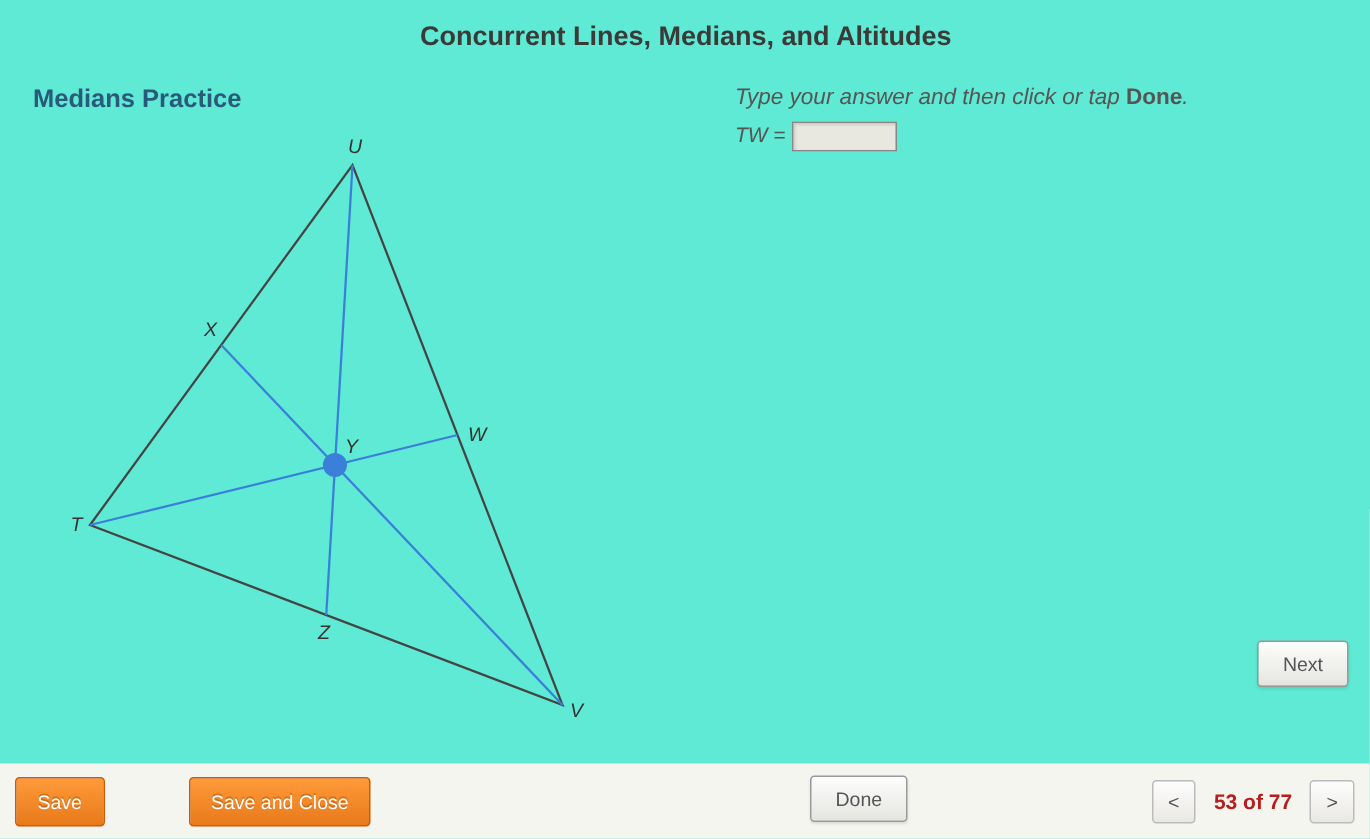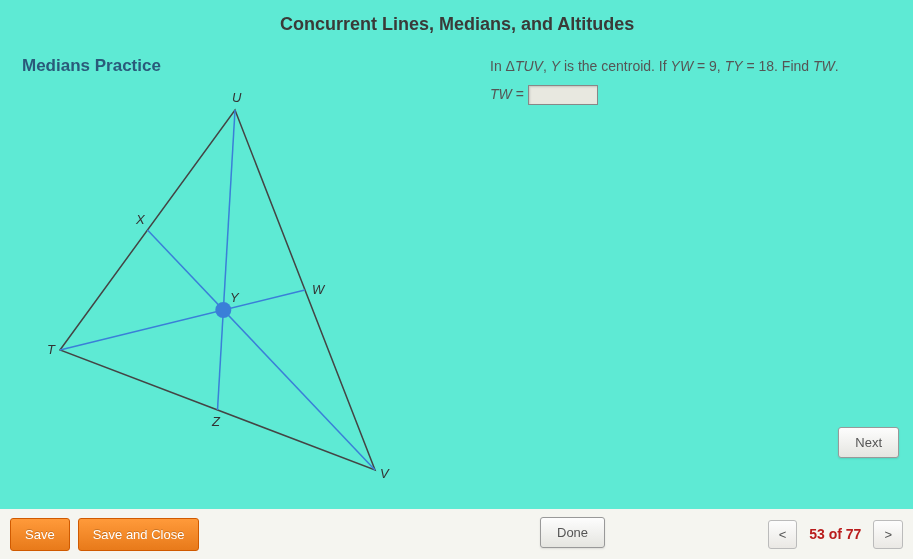--- a/index.html
+++ b/index.html
@@ -83,20 +83,21 @@
     .bottom-bar {
       position: absolute;
       bottom: 0;
       left: 0;
       right: 0;
       height: 50px;
       background: #f5f5f0;
       display: flex;
       align-items: center;
       padding: 0 10px;
+      gap: 48px;
     }
     .btn {
       border: 1px solid #999;
       background: linear-gradient(#fdfdfd, #e5e5e0);
       padding: 7px 16px;
       font-size: 13px;
       color: #555;
       border-radius: 3px;
       cursor: pointer;
       box-shadow: 0 1px 2px rgba(0,0,0,0.1);
@@ -174,22 +175,22 @@
 
       <text x="96" y="134">X</text>
       <text x="272" y="204">W</text>
       <text x="172" y="336">Z</text>
 
       <text x="190" y="212">Y</text>
     </svg>
   </div>
 
   <div class="question-area">
-    <div class="problem-text">
-      <span>In Δ</span><span class="var">TUV</span><span>, </span><span class="var">Y</span><span> is the centroid. If </span><span class="var">YW</span><span> = 9, </span><span class="var">TY</span><span> = 18. Find </span><span class="var">TW</span><span>.</span>
+    <div class="instruction">
+      <span>Type your answer and then click or tap </span><span class="done-word">Done</span><span>.</span>
     </div>
     <div class="answer-line">
       <span class="var">TW</span><span> = </span><input type="text" class="answer-input" value="" style="">
     </div>
   </div>
 
   <button class="btn next-btn">Next</button>
 </div>
 
 <div class="bottom-bar">

